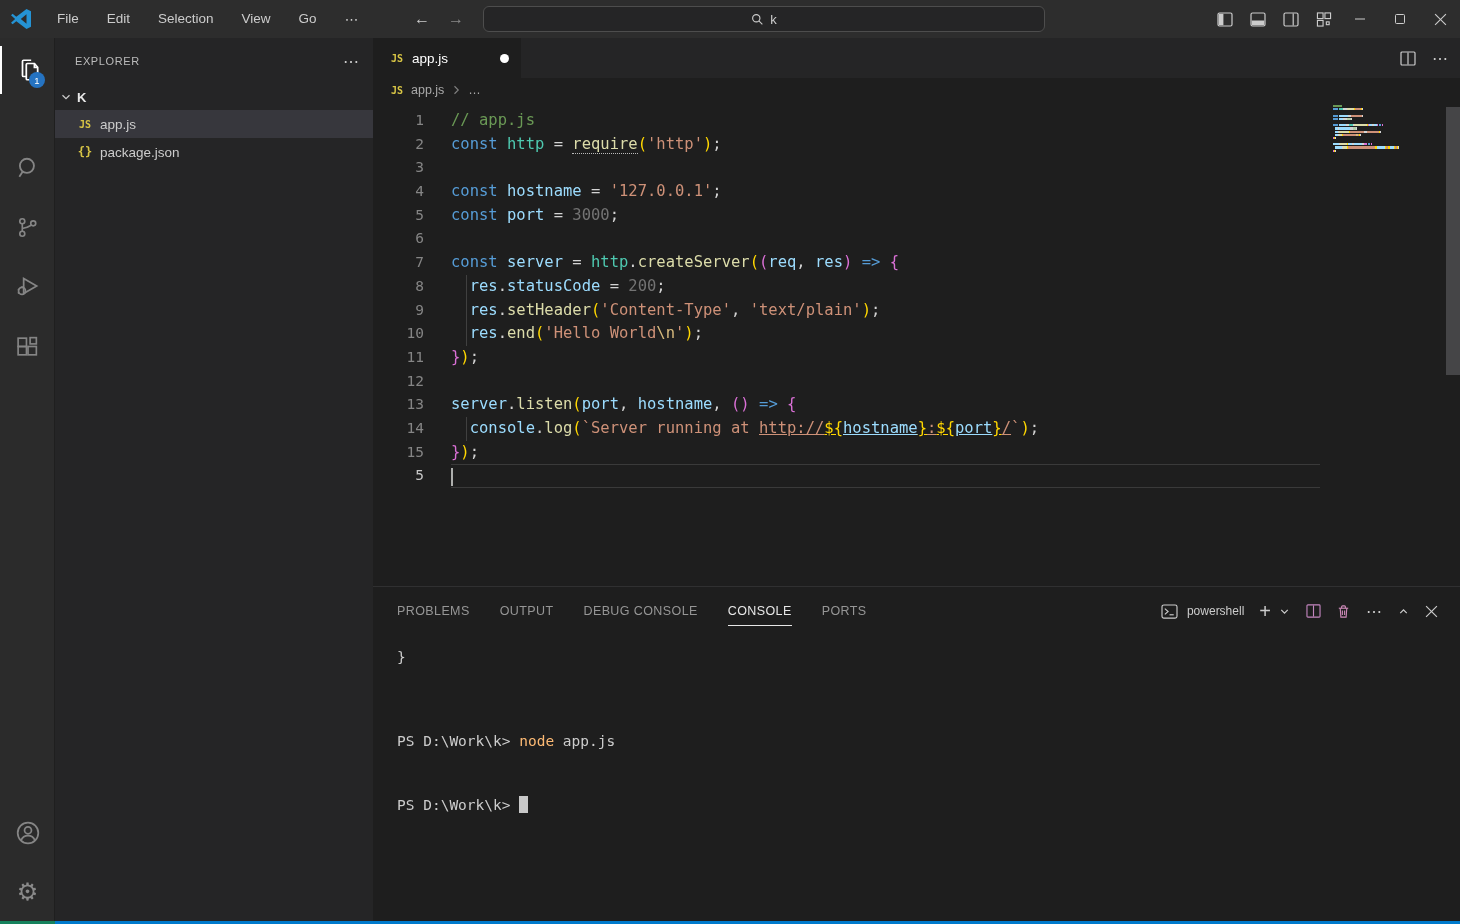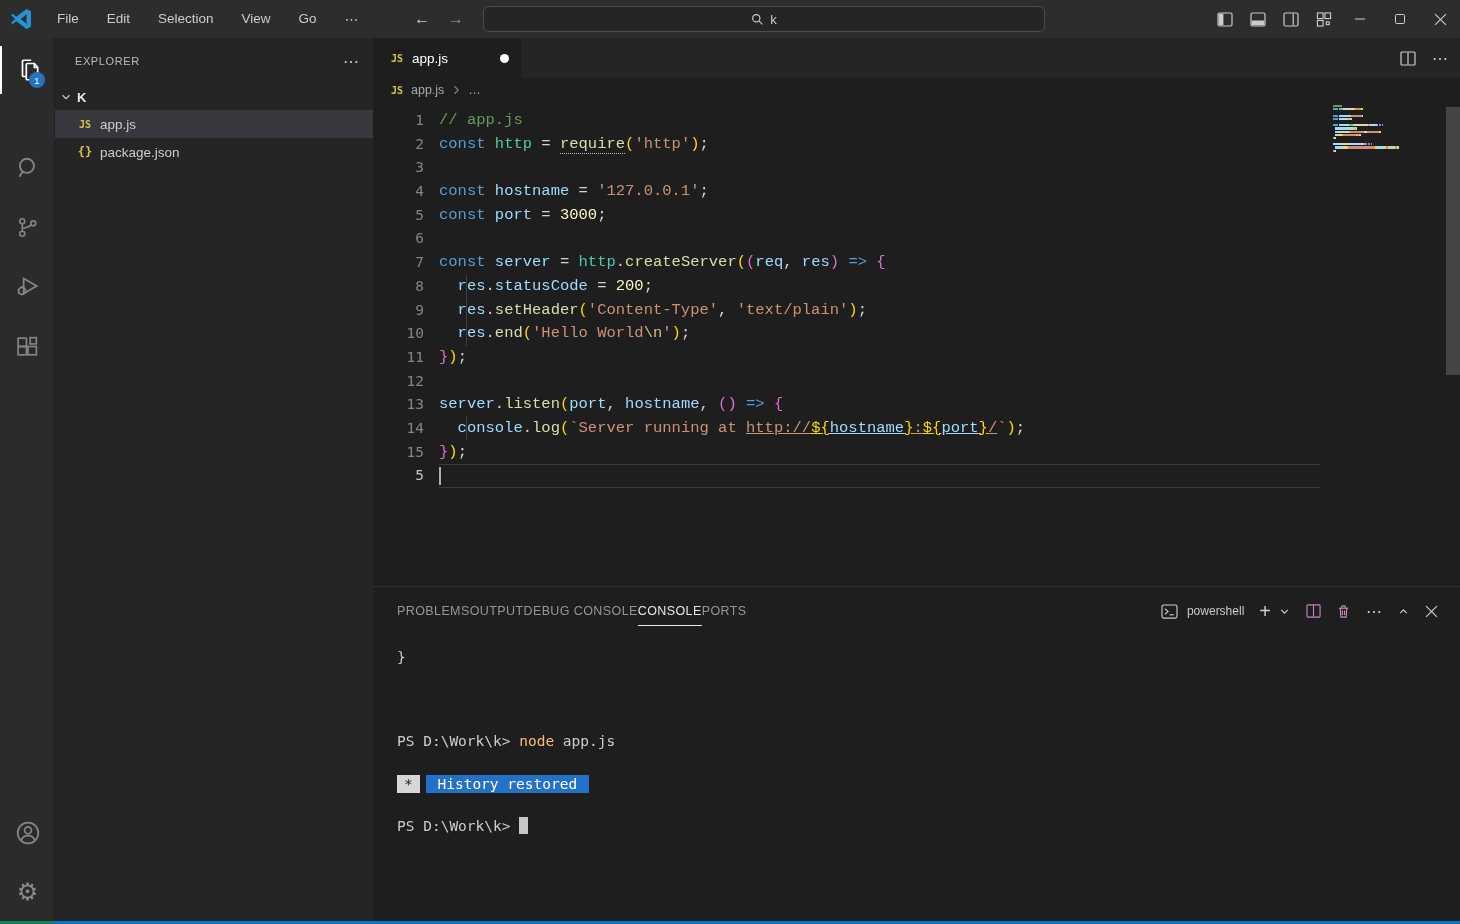--- a/index.html
+++ b/index.html
@@ -53,41 +53,41 @@
   .tab-dot { width:9px; height:9px; border-radius:50%; background:#ffffff; margin-left:auto; }
   .editor-actions { position:absolute; right:12px; top:0; height:40px; display:flex; align-items:center; gap:16px; color:#cccccc; }
   .breadcrumb { position:absolute; left:0; top:40px; width:100%; height:24px; display:flex; align-items:center;
                 gap:6px; padding-left:16px; font-size:12.5px; color:#a9a9a9; }
   .bc-sep { color:#818181; font-size:13px; }
   .codearea { position:absolute; left:0; top:64px; width:100%; height:484px; font-family:"DejaVu Sans Mono", monospace;
               font-size:15.5px; }
   #code-lines { padding-top:7px; margin-right:140px; }
   .code-line { display:flex; height:23.7px; line-height:23.7px; white-space:pre; }
   .ln { flex:0 0 51px; text-align:right; color:#858585; font-size:14.5px; }
-  .lc { flex:1; margin-left:15px; height:23.7px;font-family:Liberation Mono, monospace; }
+  .lc { flex:1; margin-left:27px; height:23.7px; }
   .code-line.current .ln { color:#c6c6c6; }
   .code-line.current .lc { border-top:1px solid #3a3a3a; border-bottom:1px solid #3a3a3a; }
   .tk-cmt{color:#6A9955} .tk-kw{color:#569CD6} .tk-var{color:#9CDCFE} .tk-mod{color:#4EC9B0}
-  .tk-fn{color:#DCDCAA} .tk-str{color:#CE9178} .tk-num{color:#fef9c3} .tk-pun{color:#D4D4D4}
+  .tk-fn{color:#DCDCAA} .tk-str{color:#CE9178} .tk-num{color:#737373} .tk-pun{color:#D4D4D4}
   .tk-b1{color:#FFD700} .tk-b2{color:#DA70D6} .tk-esc{color:#D7BA7D}
   .tk-u{text-decoration:underline}
   .tk-d{border-bottom:1px dotted #bbbbbb}
   .cursor-bar { display:inline-block; width:2px; height:18px; background:#aeafad; vertical-align:middle; }
   .indent-guide { position:absolute; width:1px; background:#404040; left:93px; }
   .minimap { position:absolute; right:15px; top:3px; width:112px; overflow:hidden; }
   .mm-row { height:3.2px; white-space:nowrap; overflow:hidden; }
   .mm-row span { display:inline-block; height:2.2px; vertical-align:top; }
   .scrollbar { position:absolute; right:0; top:0; width:14px; height:100%; }
   .sb-slider { position:absolute; right:0; top:5px; width:14px; height:268px; background:#454547; }
 
   
   .panel { position:absolute; left:373px; top:586px; width:1087px; height:335px; background:#1e1e1e;
            border-top:1px solid #303031; }
   .panel-header { position:absolute; left:0; top:0; width:100%; height:48px; display:flex; align-items:center; }
-  .panel-tabs { display:flex; padding-left:24px; font-size:12.5px; letter-spacing:.4px; color:#969696; }
+  .panel-tabs { display:flex; gap:30px; padding-left:24px; font-size:12.5px; letter-spacing:.4px; color:#969696; }
   .ptab { height:48px; display:flex; align-items:center; position:relative; }
   .ptab.active { color:#e7e7e7; }
   .ptab.active::after { content:""; position:absolute; left:0; right:0; bottom:9px; height:1px; background:#e7e7e7; }
   .panel-actions { margin-left:auto; display:flex; align-items:center; gap:15px; padding-right:22px; color:#cccccc; }
   .shell-label { font-size:12px; margin-left:-6px; }
   .pa-glyph { font-size:17px; }
   .terminal { position:absolute; left:0; top:48px; width:100%; bottom:0; padding:12px 0 0 24px;
               font-family:"DejaVu Sans Mono", monospace; font-size:14.5px; }
   .term-line { height:21.1px; line-height:21.1px; white-space:pre; }
   .tm-t { color:#cccccc; }
@@ -361,21 +361,20 @@
           </svg>
       </div>
     </div>
     <div class="terminal" id="terminal">
         <div class="term-line"><span class="tm-t">}</span></div>
         <div class="term-line"></div>
         <div class="term-line"></div>
         <div class="term-line"></div>
         <div class="term-line"><span class="tm-t">PS D:\Work\k&gt; </span><span class="tm-cmd">node</span><span class="tm-t"> app.js</span></div>
         <div class="term-line"></div>
-        <div class="term-line"><span class="tm-star">*</span><span class="tm-hl"> History restored </span></div>
         <div class="term-line"></div>
         <div class="term-line"><span class="tm-t">PS D:\Work\k&gt; </span><span class="tm-cursorblk"></span></div>
       </div>
   </div>
 
   <div class="status-sliver">
     <div class="sliver-remote"></div>
     <div class="sliver-main"></div>
   </div>
 

